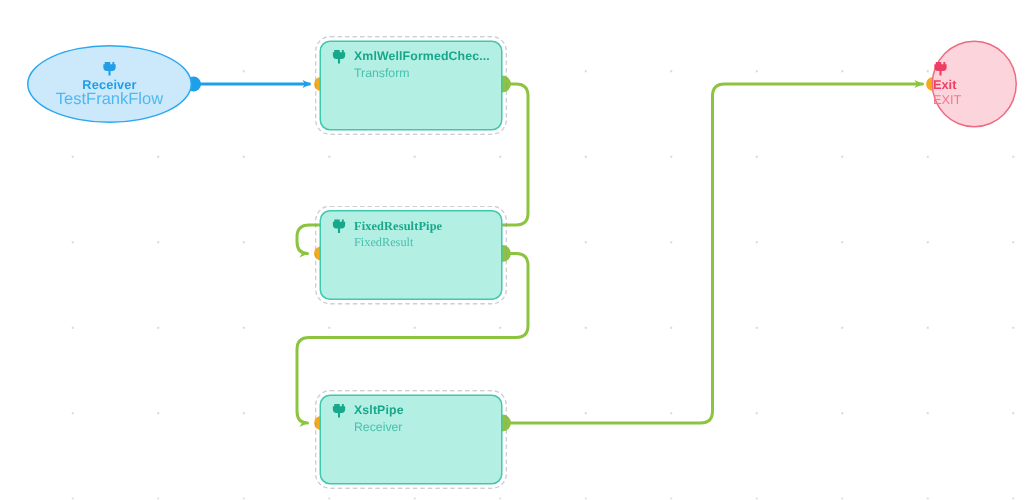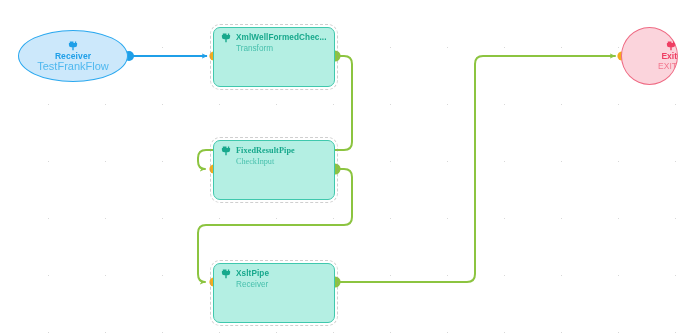--- a/index.html
+++ b/index.html
@@ -99,21 +99,21 @@
     left: 621px;
     top: 27px;
     width: 57px;
     height: 58px;
     border-radius: 50%;
     background: #fbd4dc;
     border: 1.4px solid #ef6b84;
     box-sizing: border-box;
     display: flex;
     flex-direction: column;
-    align-items: flex-end;
+    align-items: flex-start;
     justify-content: center;
   }
   .exit-title {
     font-size: 8.5px;
     font-weight: bold;
     color: #ef3e63;
     line-height: 10px;
   }
   .exit-sub {
     font-size: 8.5px;
@@ -192,21 +192,21 @@
     <div class="pipe-head">
       <span class="glyph">
         <svg width="11" height="10" viewBox="0 0 11 10">
           <path d="M4.2,0.4 h1.3 v1.5 h1.4 V0.4 h1.3 v1.5 h0.9 v2.0
                    a2.4,2.4 0 0 1 -2.4,2.4 h-1.0 v3.0 h-1.4 v-3.0 h-1.0
                    a2.4,2.4 0 0 1 -2.4,-2.4 v-2.0 h0.9 V0.4 h1.3 z" fill="#17a88c"></path>
         </svg>
       </span>
       <div class="pipe-texts">
         <div class="pipe-title">FixedResultPipe</div>
-        <div class="pipe-sub">CheckInput</div>
+        <div class="pipe-sub">FixedResult</div>
       </div>
     </div>
   </div>
 
   <div class="pipe-node" style="top:263px;">
     <div class="pipe-head">
       <span class="glyph">
         <svg width="11" height="10" viewBox="0 0 11 10">
           <path d="M4.2,0.4 h1.3 v1.5 h1.4 V0.4 h1.3 v1.5 h0.9 v2.0
                    a2.4,2.4 0 0 1 -2.4,2.4 h-1.0 v3.0 h-1.4 v-3.0 h-1.0

